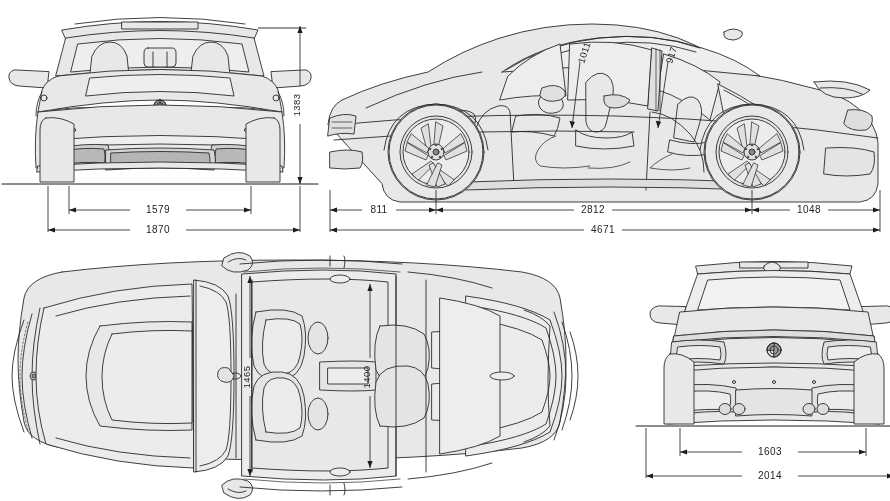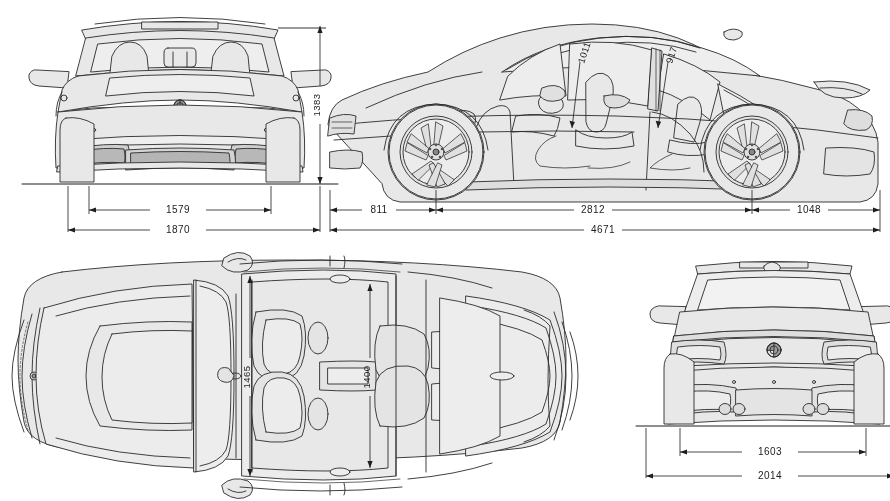--- a/index.html
+++ b/index.html
@@ -4,21 +4,21 @@
 <style>
   html,body{margin:0;padding:0;background:#ffffff;}
   body{width:890px;height:501px;position:relative;overflow:hidden;
        font-family:"Liberation Sans","DejaVu Sans",sans-serif;}
   .stage{position:absolute;inset:0;width:890px;height:501px;}
   svg{display:block;}
   .dimtext{font-family:"Liberation Sans","DejaVu Sans",sans-serif;
            font-size:10px;fill:#1d1d1d;letter-spacing:.4px;}
   .dimtext.vert{font-size:9.5px;}
   .view{position:absolute;}
-  #front-view{left:0;top:0;width:320px;height:250px;margin-left:20px;}
+  #front-view{left:0;top:0;width:320px;height:250px;}
   #side-view{left:320px;top:0;width:570px;height:250px;}
   #top-view{left:0;top:250px;width:600px;height:251px;}
   #rear-view{left:628px;top:250px;width:290px;height:251px;}
 </style>
 </head>
 <body>
 
 <div class="stage">
 
   <div class="view" id="front-view">

